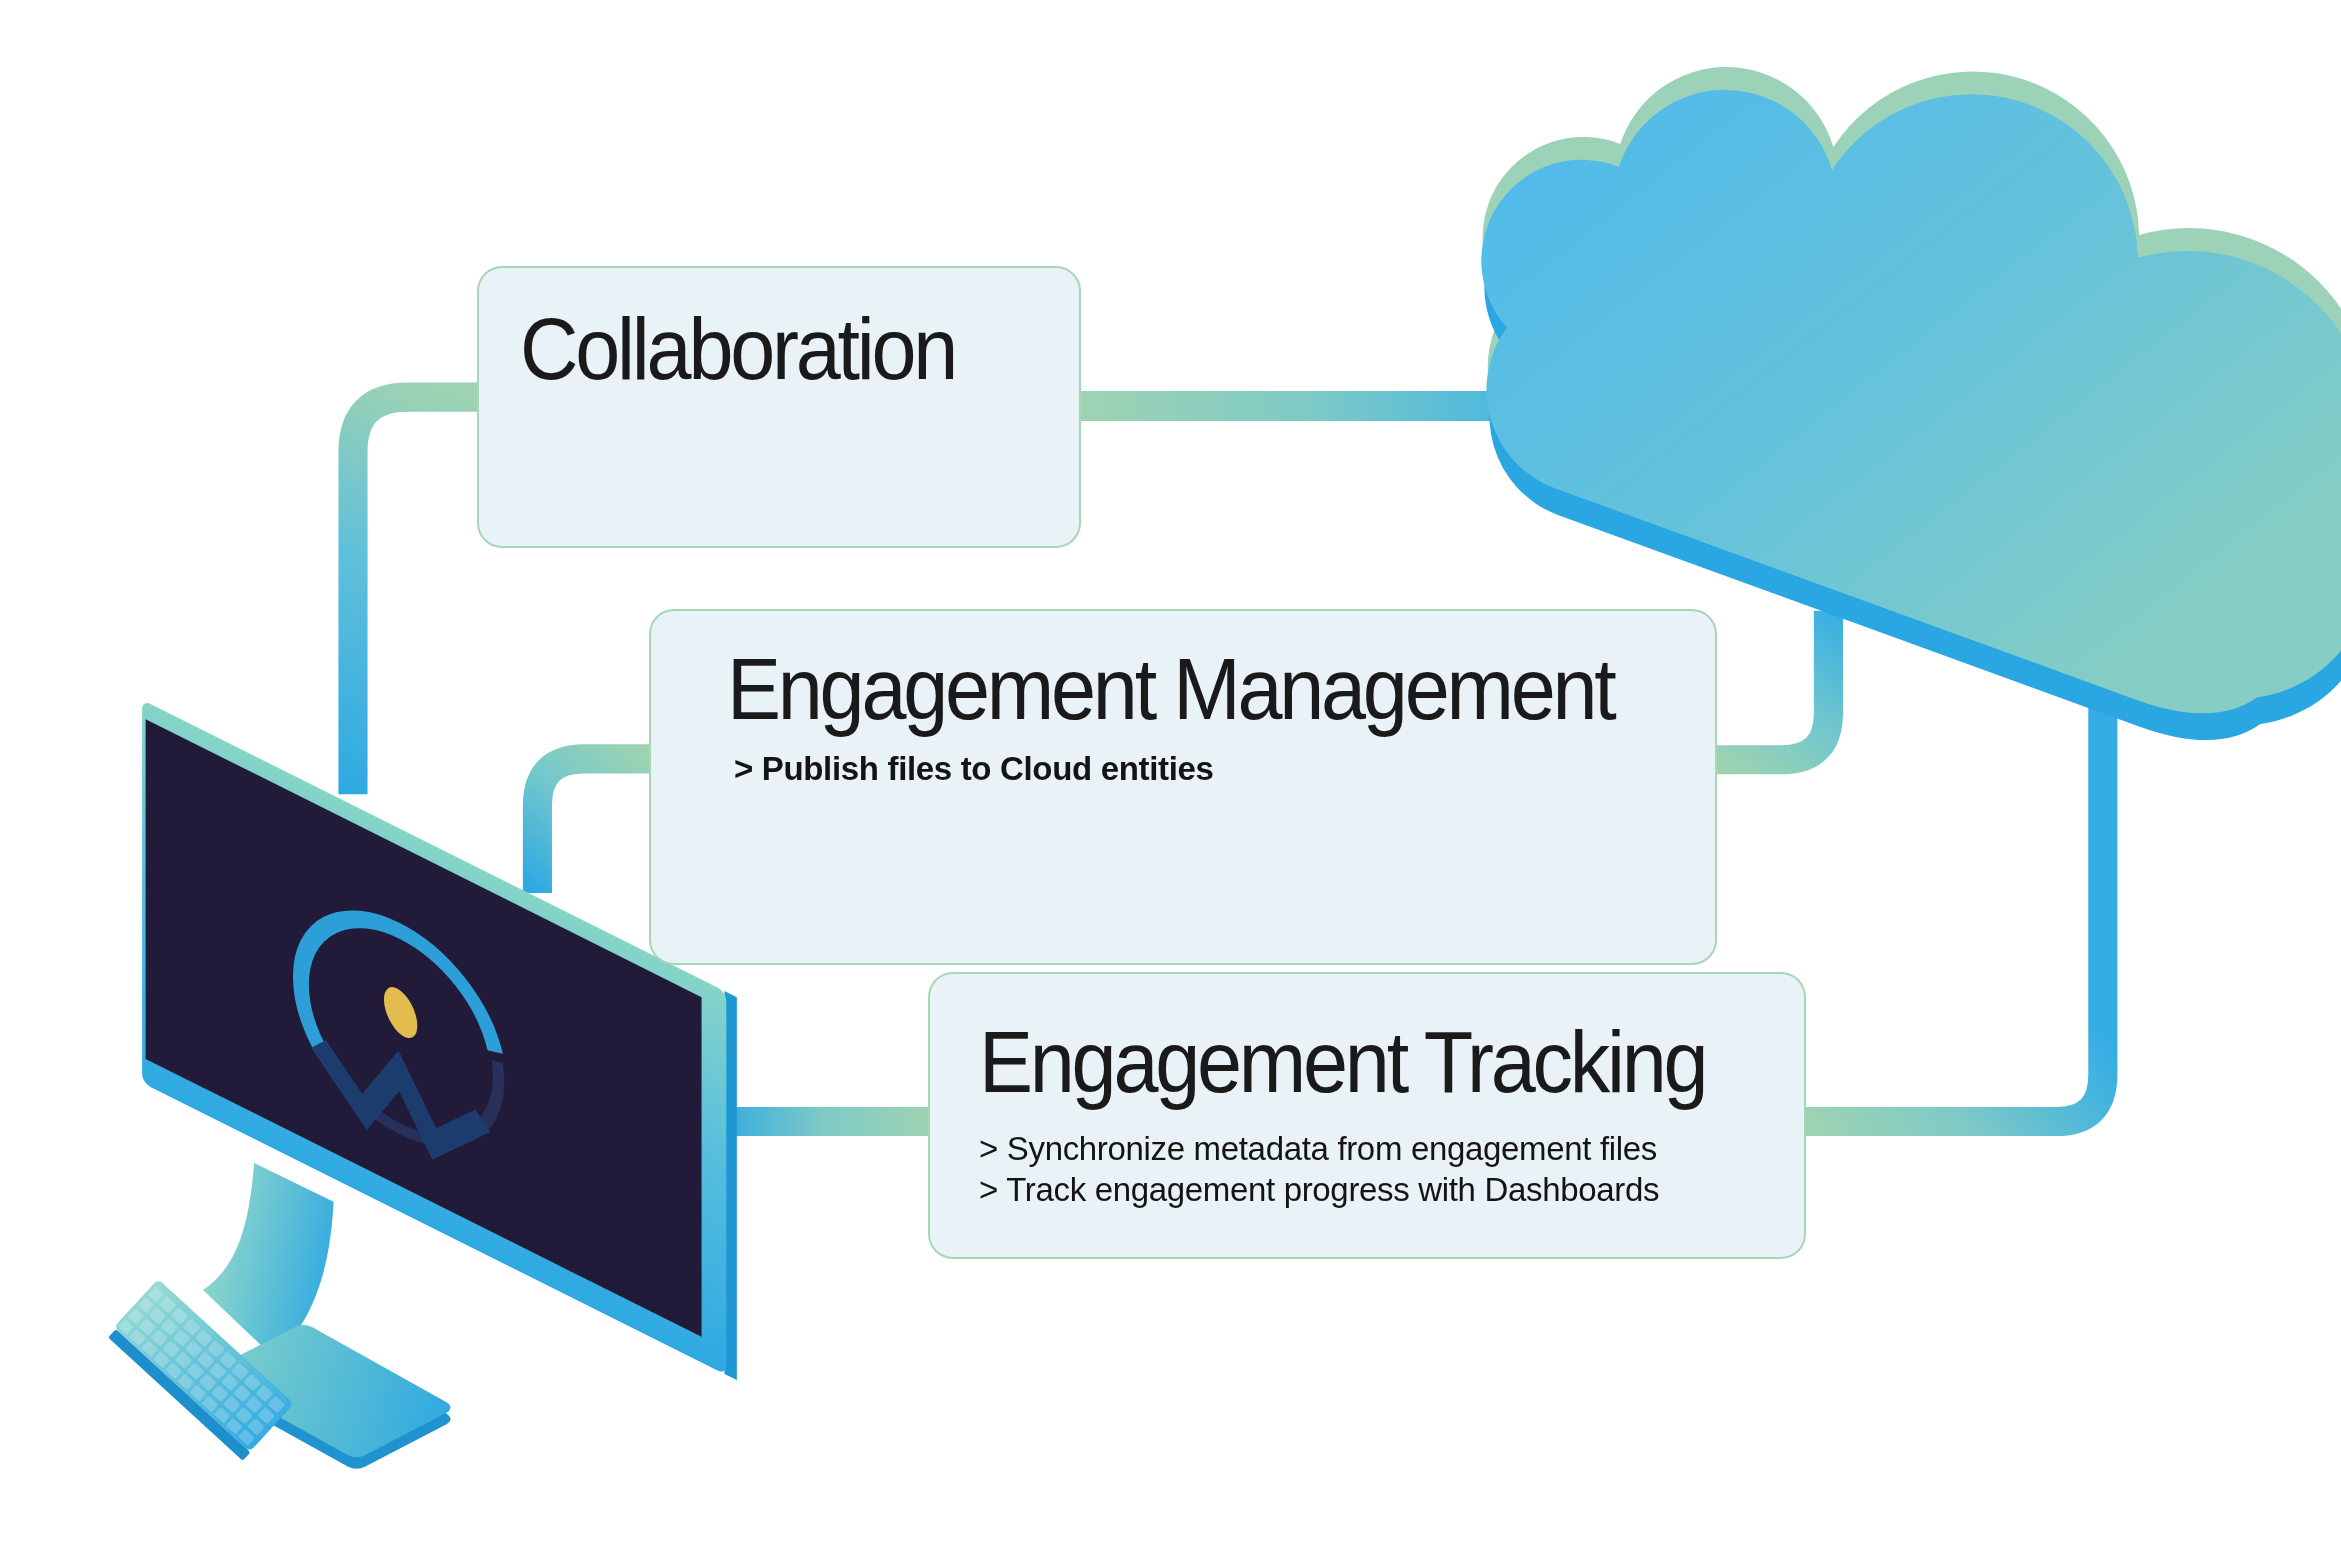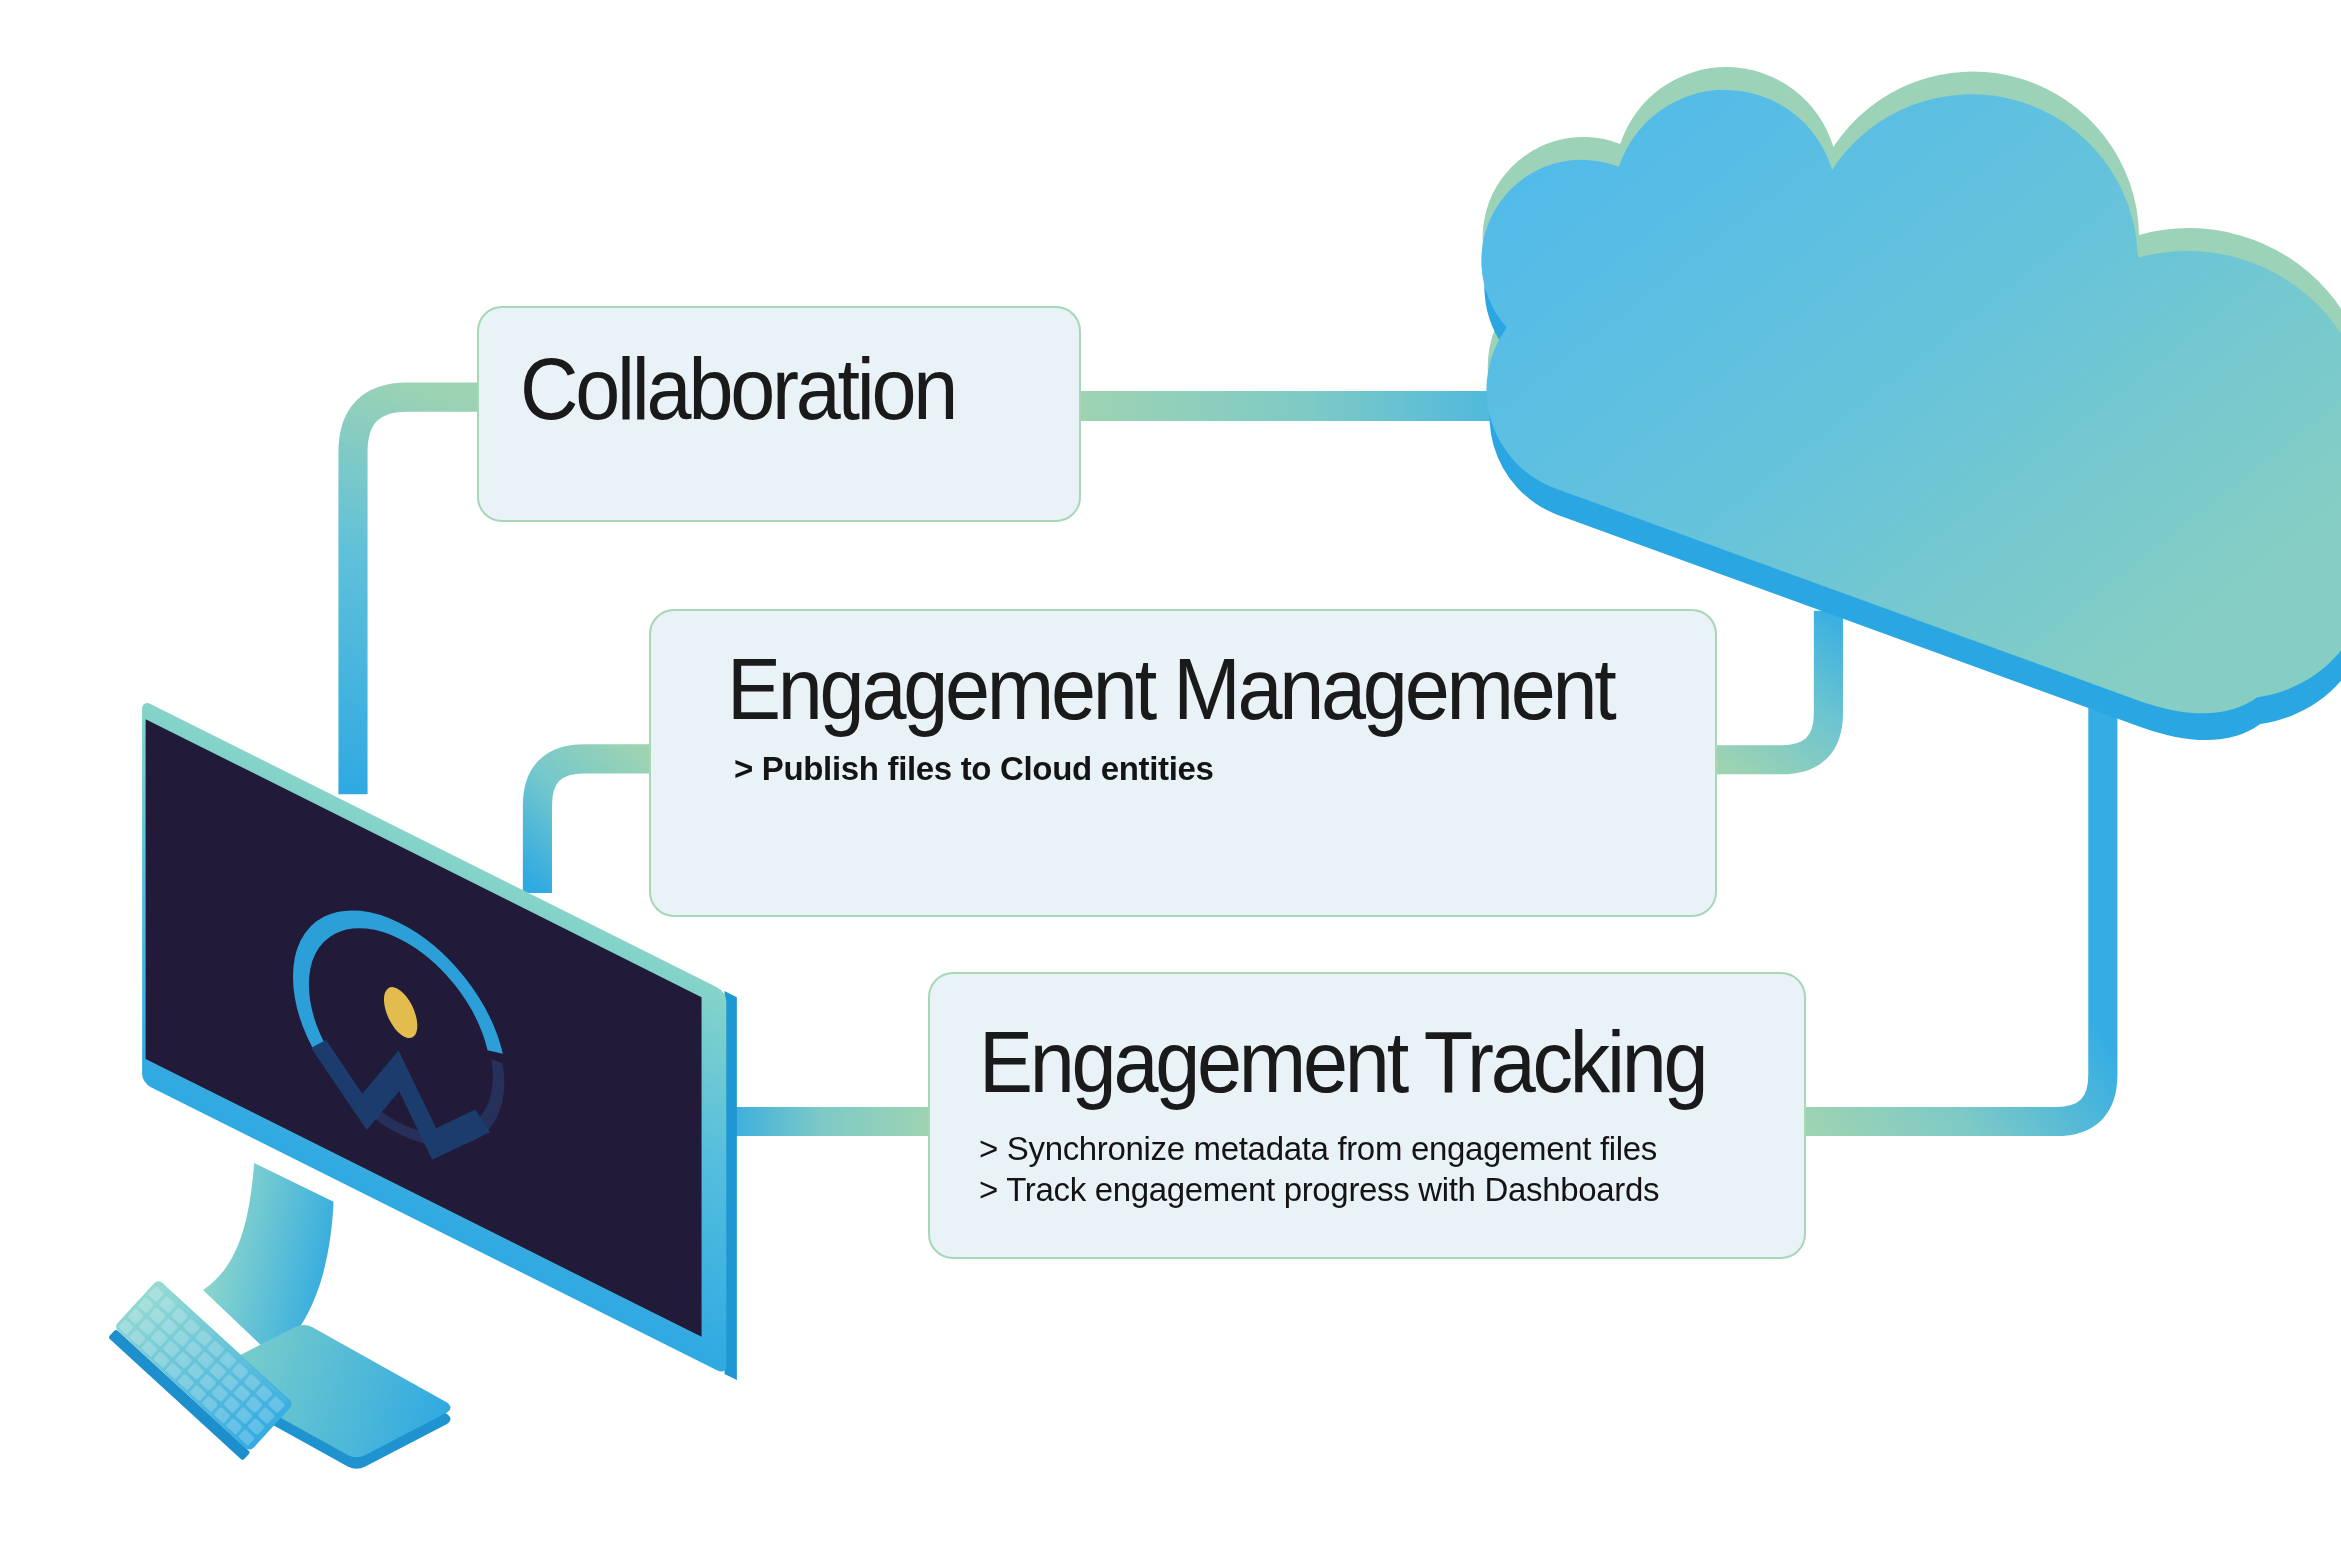--- a/index.html
+++ b/index.html
@@ -129,27 +129,27 @@
       </g>
     </g>
 
     <g transform="translate(129,1504) rotate(42.5)">
       <rect x="3" y="0" width="207" height="13" rx="3" fill="#1d8fcd"></rect>
       <rect x="0" y="-74" width="209" height="74" rx="6" fill="url(#gkb)"></rect>
       <rect x="3.5" y="-70.5" width="202" height="67" fill="url(#patKeys)"></rect>
     </g>
   </svg>
 
-  <div class="card" style="left:477px;top:266px;width:604px;height:216px;padding:0 0 0 41px;margin-top:40px;">
+  <div class="card" style="left:477px;top:266px;width:604px;height:282px;padding:0 0 0 41px;">
     <div class="card-title" style="margin-top:38px;">Collaboration</div>
     <div class="bullets" style="margin-top:31px;margin-left:25px;">
     </div>
   </div>
 
-  <div class="card" style="left:649px;top:609px;width:1068px;height:308px;padding:0 0 0 76px;">
+  <div class="card" style="left:649px;top:609px;width:1068px;height:356px;padding:0 0 0 76px;">
     <div class="card-title" style="margin-top:35px;">Engagement Management</div>
     <div class="bullets" style="margin-top:21px;margin-left:7px;font-weight:bold;">
       <div class="bullet">&gt; Publish files to Cloud entities</div>
     </div>
   </div>
 
   <div class="card" style="left:928px;top:972px;width:878px;height:287px;padding:0 0 0 49px;">
     <div class="card-title" style="margin-top:45px;">Engagement Tracking</div>
     <div class="bullets" style="margin-top:28px;margin-left:0;">
       <div class="bullet">&gt; Synchronize metadata from engagement files</div>

